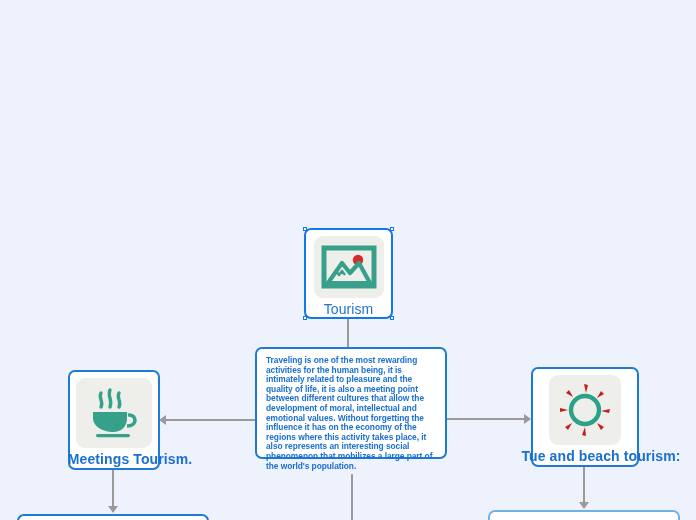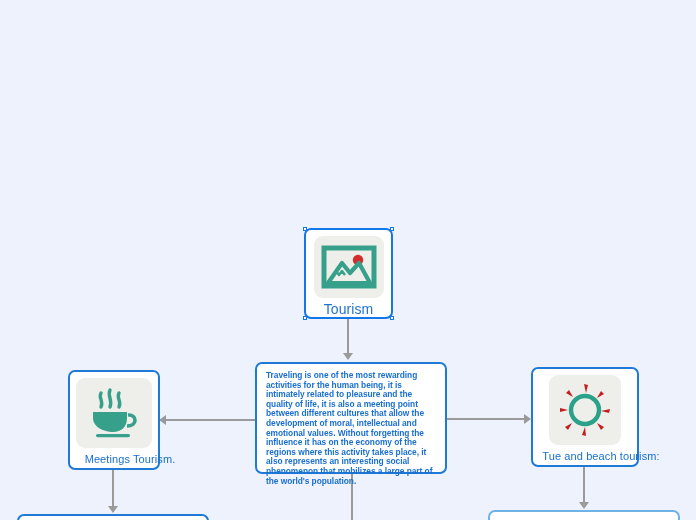--- a/index.html
+++ b/index.html
@@ -45,23 +45,23 @@
   }
   .node-label {
     color: #1f74d0;
     font-size: 14px;
     line-height: 11px;
     text-align: center;
     letter-spacing: 0.1px;
     white-space: nowrap;
   }
   .node-label.bold {
-    font-weight: normal;
+    font-weight: bold;
     color: #1a6fd0;
-    font-size: 11px;
+    font-size: 14px;
     margin-left: 32px;
   }
 
   
   #node-tourism {
     left: 304px; top: 228px;
     width: 89px; height: 91px;
     padding-top: 6px;
   }
   #node-tourism .icon-box {
@@ -89,21 +89,21 @@
     padding-top: 6px;
   }
   #node-sun .icon-box {
     width: 72px; height: 70px;
   }
   #node-sun .node-label {
     margin-top: 6px;
   }
 
   #node-paragraph {
-    left: 255px; top: 362px;
+    left: 255px; top: 347px;
     width: 192px; height: 112px;
     padding: 7px 9px 5px 9px;
     align-items: flex-start;
     justify-content: flex-start;
   }
   .para-text {
     color: #1a6fd0;
     font-weight: bold;
     font-size: 8.4px;
     line-height: 9.6px;

